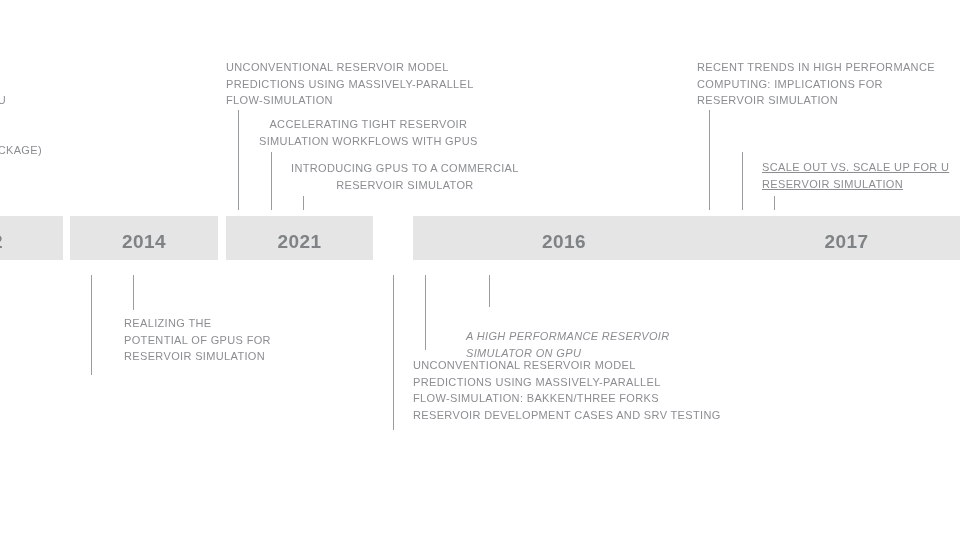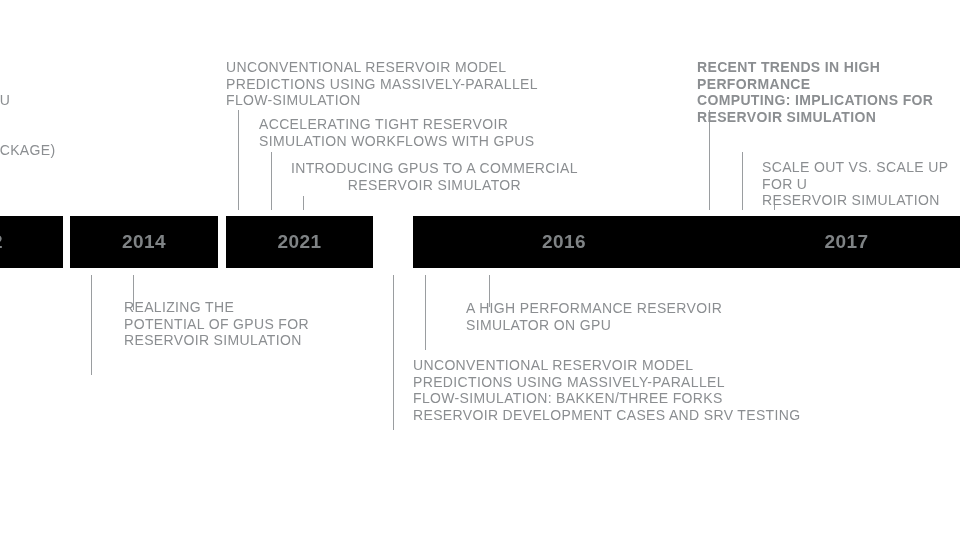--- a/index.html
+++ b/index.html
@@ -19,23 +19,23 @@
   #timeline-canvas {
     position: absolute;
     inset: 0;
     width: 960px;
     height: 540px;
   }
 
   
   .year-bar {
     position: absolute;
-    background: #000000;
+    background: #e5e5e5;
     top: 216px;
-    height: 52px;
+    height: 44px;
     box-sizing: border-box;
   }
   .year-label {
     position: absolute;
     top: 0;
     left: 0;
     right: 0;
     height: 52px;
     line-height: 52px;
     text-align: center;
@@ -47,21 +47,21 @@
   }
   .year-label.clip-left {
     text-align: left;
     padding-left: 0;
     text-indent: -8px;
   }
 
   
   .event {
     position: absolute;
-    font-size: 14px;
+    font-size: 11px;
     line-height: 16.5px;
     letter-spacing: 0.35px;
     color: #8b8e91;
     white-space: pre-line;
     text-transform: uppercase;
   }
   .event.above { }
   .event.below { }
 
   
@@ -101,31 +101,31 @@
     <div class="connector" style="left: 393px; top: 275px; height: 155px;"></div>
     <div class="connector" style="left: 425px; top: 275px; height: 75px;"></div>
     <div class="connector" style="left: 489px; top: 275px; height: 32px;"></div>
     <div class="event above" style="left: -10px; top: 92px;">PU
 D
 
 ACKAGE)</div>
     <div class="event above" style="left: 226px; top: 59px;">UNCONVENTIONAL RESERVOIR MODEL
 PREDICTIONS USING MASSIVELY-PARALLEL
 FLOW-SIMULATION</div>
-    <div class="event above" style="left: 259px; top: 116px;">ACCELERATING TIGHT RESERVOIR
+    <div class="event above" style="left: 259px; top: 116px; text-align: center;">ACCELERATING TIGHT RESERVOIR
 SIMULATION WORKFLOWS WITH GPUS</div>
     <div class="event above" style="left: 291px; top: 160px; text-align: center;">INTRODUCING GPUS TO A COMMERCIAL
 RESERVOIR SIMULATOR</div>
-    <div class="event above" style="left: 697px; top: 59px; font-weight: bold;">RECENT TRENDS IN HIGH PERFORMANCE
+    <div class="event above" style="left: 697px; top: 59px;">RECENT TRENDS IN HIGH PERFORMANCE
 COMPUTING: IMPLICATIONS FOR
 RESERVOIR SIMULATION</div>
-    <div class="event above" style="left: 762px; top: 159px;">SCALE OUT VS. SCALE UP FOR U
+    <div class="event above" style="left: 762px; top: 159px; text-decoration: underline;">SCALE OUT VS. SCALE UP FOR U
 RESERVOIR SIMULATION</div>
-    <div class="event below" style="left: 124px; top: 299px;">REALIZING THE
+    <div class="event below" style="left: 124px; top: 315px;">REALIZING THE
 POTENTIAL OF GPUS FOR
 RESERVOIR SIMULATION</div>
-    <div class="event below" style="left: 466px; top: 300px;">A HIGH PERFORMANCE RESERVOIR
+    <div class="event below" style="left: 466px; top: 328px; font-style: italic;">A HIGH PERFORMANCE RESERVOIR
 SIMULATOR ON GPU</div>
     <div class="event below" style="left: 413px; top: 357px;">UNCONVENTIONAL RESERVOIR MODEL
 PREDICTIONS USING MASSIVELY-PARALLEL
 FLOW-SIMULATION: BAKKEN/THREE FORKS
 RESERVOIR DEVELOPMENT CASES AND SRV TESTING</div>
   </div>
 
 </body></html>

